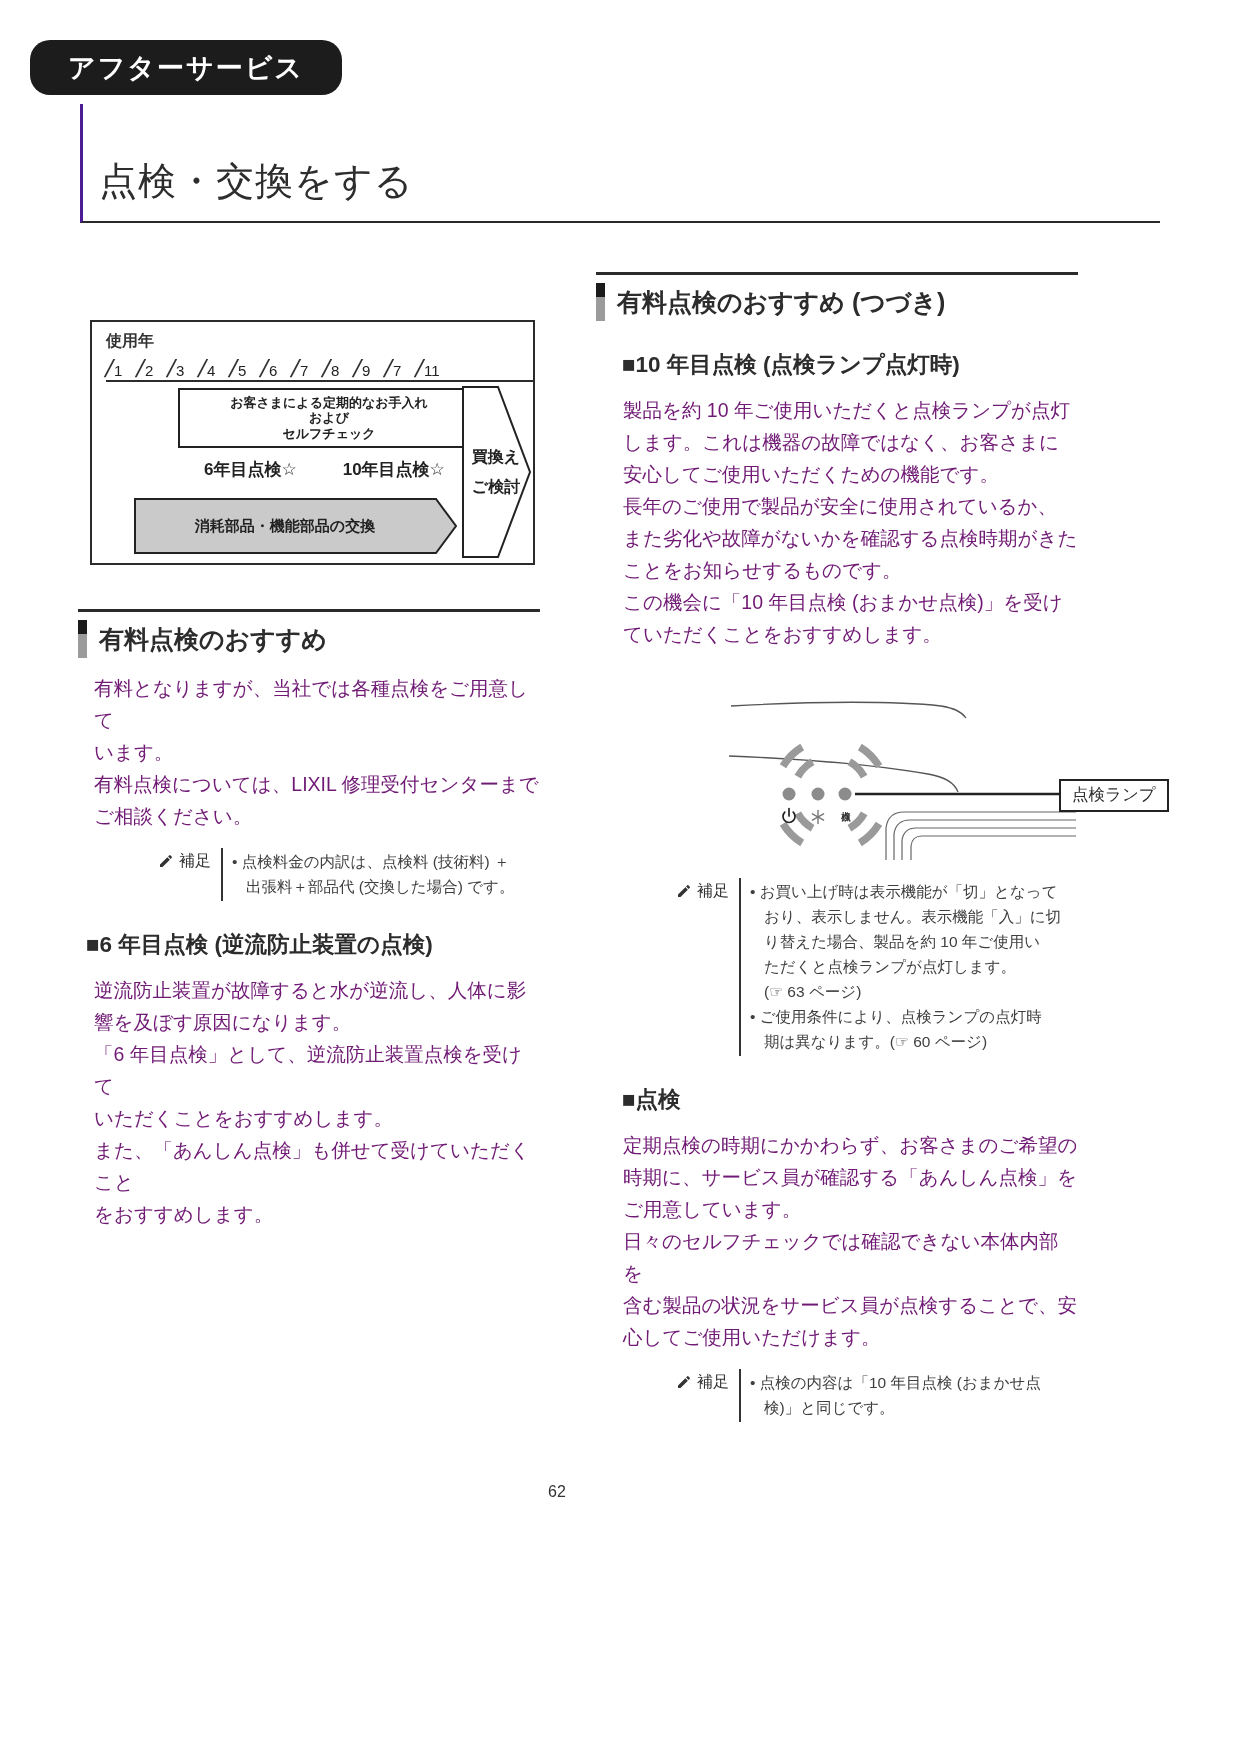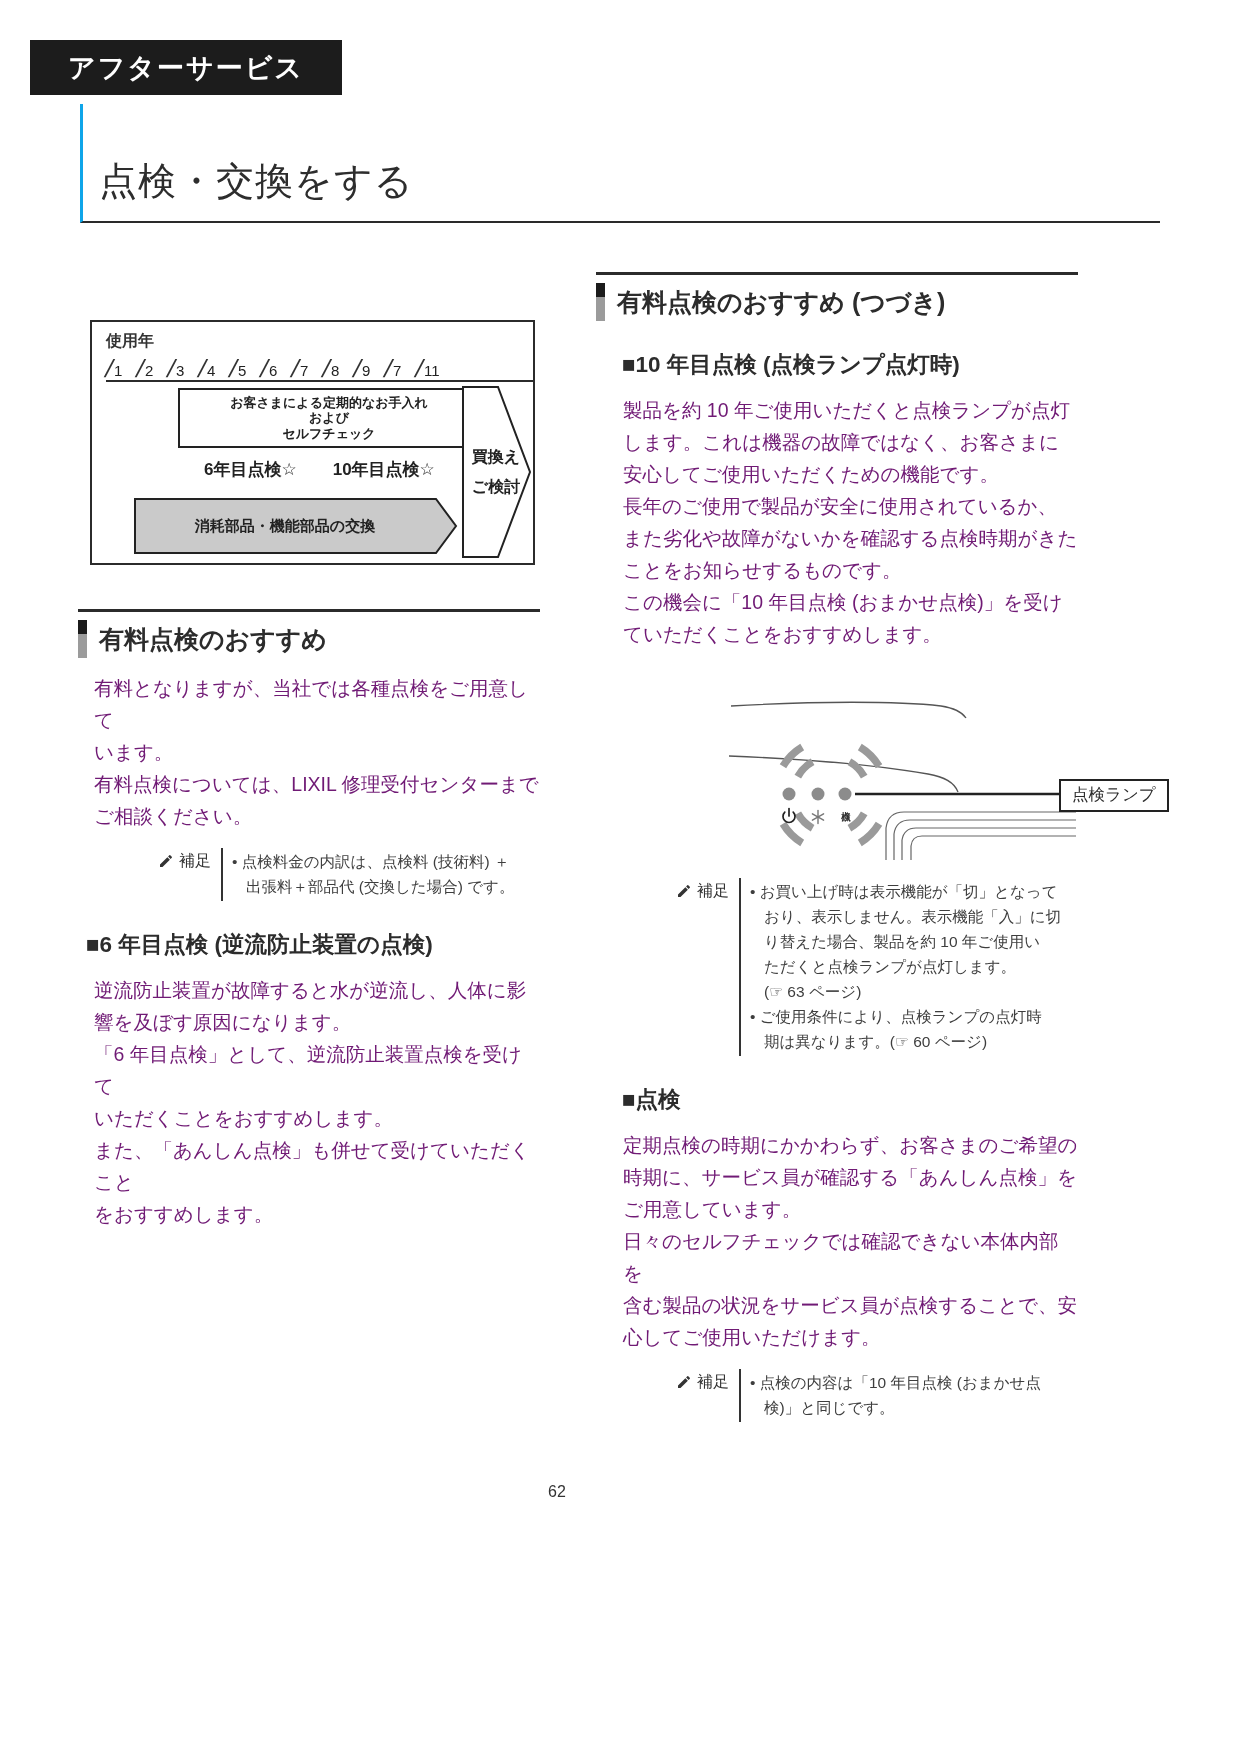--- a/index.html
+++ b/index.html
@@ -6,26 +6,26 @@
   html,body { background:#e8e8e8; }
   .page {
     position:relative; width:1240px; height:1754px; background:#ffffff;
     font-family:"Liberation Sans","DejaVu Sans",sans-serif; color:#3a3a3a;
     overflow:hidden; margin:0 auto;
   }
   
   .banner {
     position:absolute; left:30px; top:40px; width:312px; height:55px;
     background:#1c1c1c; color:#fff; display:flex; align-items:center; justify-content:center;
-    font-size:27px; font-weight:700; letter-spacing:2px;
+    font-size:27px; font-weight:700; letter-spacing:2px;border-radius:20px;
   }
   
   .title-block {
     position:absolute; left:80px; top:104px; width:1080px;
-    border-left:3px solid #0ea5e9; border-bottom:2px solid #2a2a2a;
+    border-left:3px solid #4c1d95; border-bottom:2px solid #2a2a2a;
     padding:52px 0 14px 16px;
   }
   .title { font-size:38px; font-weight:500; color:#2d2d2d; letter-spacing:1px; }
 
   
   .columns { position:absolute; left:78px; top:272px; width:1100px; display:flex; gap:56px; }
   .col-left  { width:462px; flex:none; }
   .col-right { width:482px; flex:none; }
 
   
@@ -56,21 +56,21 @@
   .d-usage { position:absolute; left:14px; top:9px; font-size:16px; font-weight:600; color:#333; }
   .d-years { position:absolute; left:14px; right:0; top:30px; height:30px;
              display:flex; align-items:flex-end; border-bottom:2px solid #2b2b2b; }
   .d-year  { width:31px; display:flex; align-items:flex-end; }
   .d-slash { display:inline-block; transform:skewX(-14deg); font-size:25px; line-height:24px; color:#333; }
   .d-num   { font-size:15px; line-height:19px; font-weight:500; margin-left:1px; color:#222; }
   .d-arrow1 { position:absolute; left:42px; top:66px; width:324px; height:60px;margin-left:44px; }
   .d-arrow1-text { position:absolute; left:0; right:22px; top:0; bottom:0;
                    display:flex; align-items:center; justify-content:center; text-align:center;
                    font-size:13px; font-weight:600; line-height:15.5px; color:#222; white-space:pre-line; }
-  .d-checks { position:absolute; left:112px; top:136px; display:flex; gap:36px;
+  .d-checks { position:absolute; left:112px; top:136px; display:flex; gap:46px;
               font-size:17px; font-weight:600; color:#222; }
   .d-arrow2 { position:absolute; left:42px; top:176px; width:324px; height:56px; }
   .d-arrow2-text { position:absolute; left:0; right:22px; top:0; bottom:0;
                    display:flex; align-items:center; justify-content:center;
                    font-size:15px; font-weight:600; color:#222; }
   .d-pentagon { position:absolute; left:370px; top:64px; width:70px; height:172px; }
   .d-pentagon-text { position:absolute; left:5px; top:0; bottom:0; width:58px;
                      display:flex; align-items:center; justify-content:center; text-align:left;
                      font-size:16px; font-weight:600; line-height:30px; color:#222; white-space:pre-line; }
   .dsvg { position:absolute; inset:0; }

